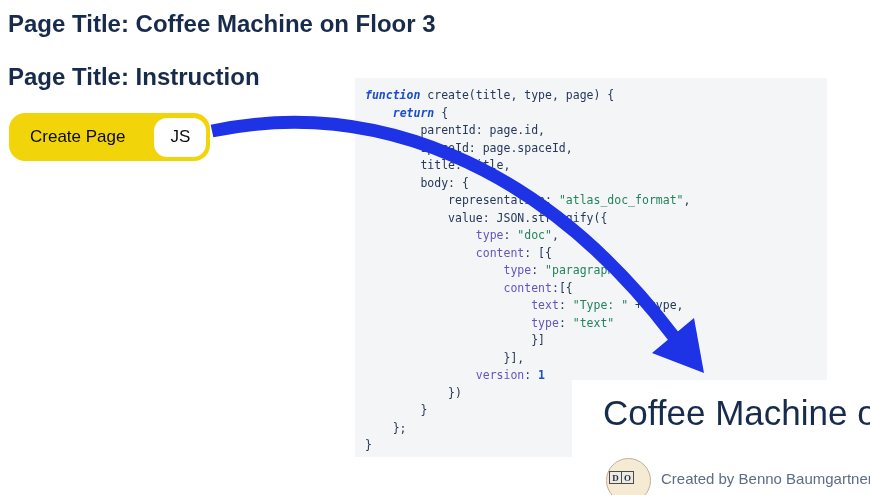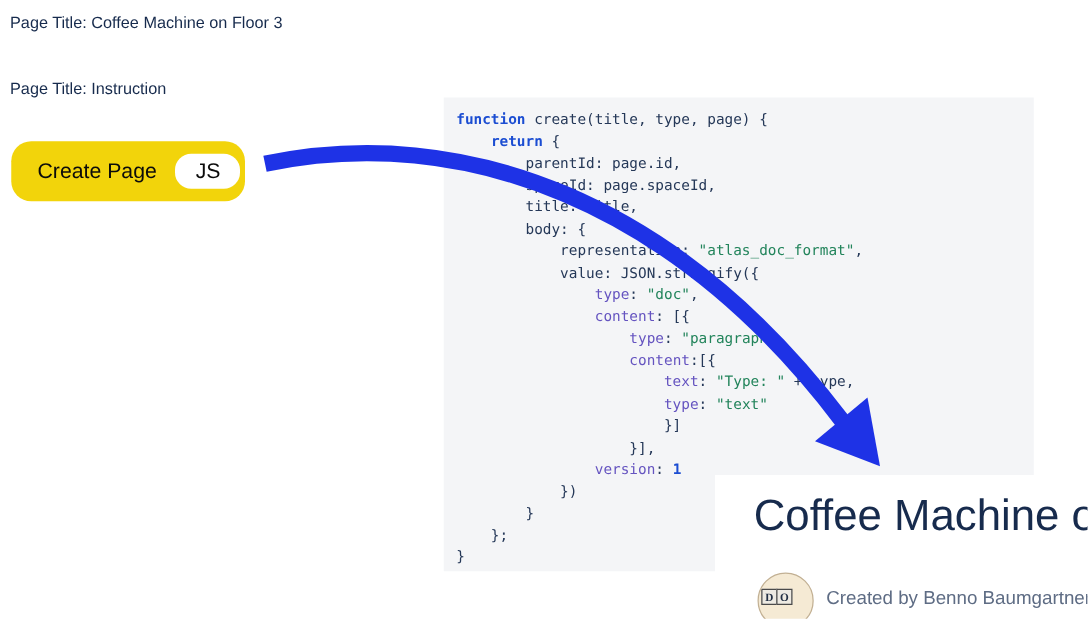--- a/index.html
+++ b/index.html
@@ -8,53 +8,53 @@
     position: relative;
     width: 870px; height: 495px;
     overflow: hidden;
     background: #ffffff;
     font-family: "Liberation Sans", sans-serif;
   }
 
   .heading {
     position: absolute;
     left: 8px;
-    font-size: 13px;
-    font-weight: 400;
+    font-size: 24px;
+    font-weight: 700;
     color: var(--heading-navy);
     white-space: nowrap;
   }
   #page-title-line { top: 10px; }
   #page-type-line  { top: 63px; }
 
   .create-btn {
     position: absolute;
     left: 9px; top: 113px;
     height: 48px;
     min-width: 179px;
     background: var(--button-yellow);
     border: none;
     border-radius: 16px;
     display: flex;
     align-items: center;
-    gap: 15px;
+    gap: 29px;
     padding: 0 4px 0 21px;
     cursor: pointer;
     font-family: "Liberation Sans", sans-serif;
   }
   .create-btn .btn-label {
     font-size: 17px;
     font-weight: 500;
     color: #0b0b0b;
     white-space: nowrap;
   }
   .create-btn .js-badge {
     background: #ffffff;
     border-radius: 13px;
-    width: 52px; height: 28px;
+    width: 52px; height: 39px;
     display: flex;
     align-items: center;
     justify-content: center;
     font-size: 17px;
     font-weight: 500;
     color: #0b0b0b;
   }
 
   .code-block {
     position: absolute;
@@ -66,21 +66,21 @@
     z-index: 1;
   }
   .code-block code {
     display: block;
     font-family: "DejaVu Sans Mono", monospace;
     font-size: 11.5px;
     line-height: 17.5px;
     color: var(--code-default);
     white-space: pre;
   }
-  .code-block .kw  { color: var(--keyword-blue); font-weight: bold; }
+  .code-block .kw  { color: var(--keyword-blue); font-weight: bold; font-style: italic; }
   .code-block .num { color: var(--keyword-blue); font-weight: bold; }
   .code-block .str { color: var(--string-green); }
   .code-block .key { color: var(--key-purple); }
 
   .preview-panel {
     position: absolute;
     left: 572px; top: 380px;
     width: 298px; height: 115px;
     background: #ffffff;
     z-index: 2;

